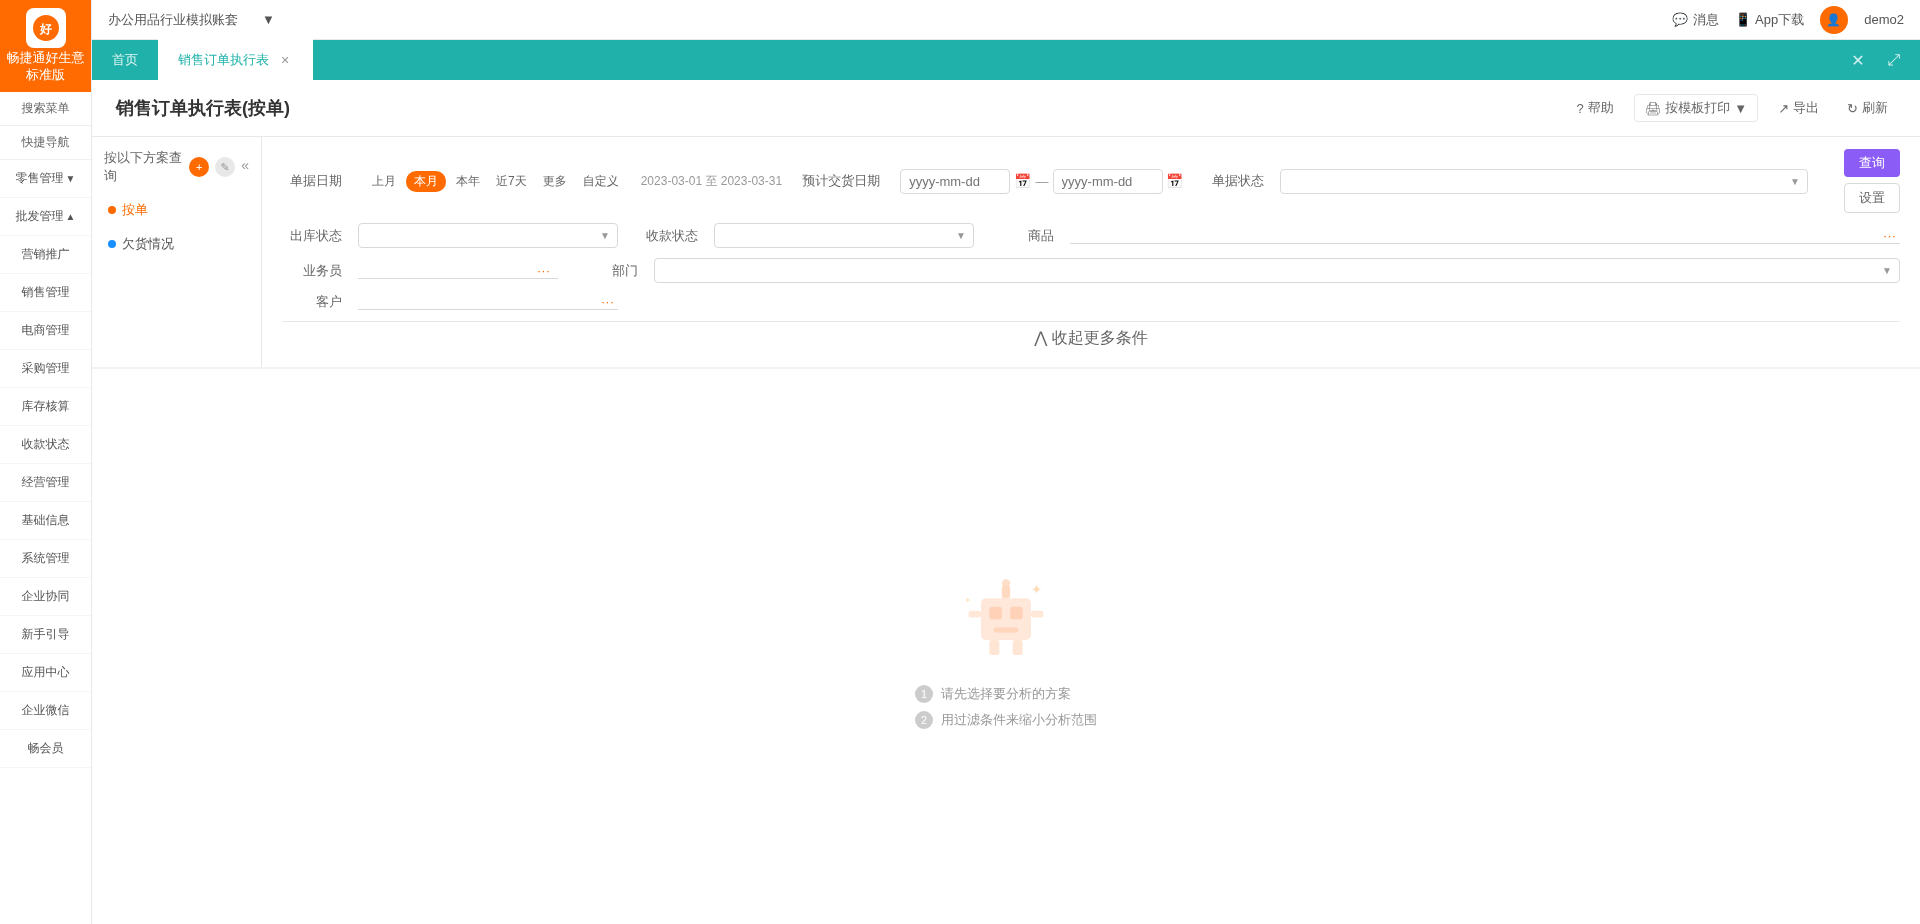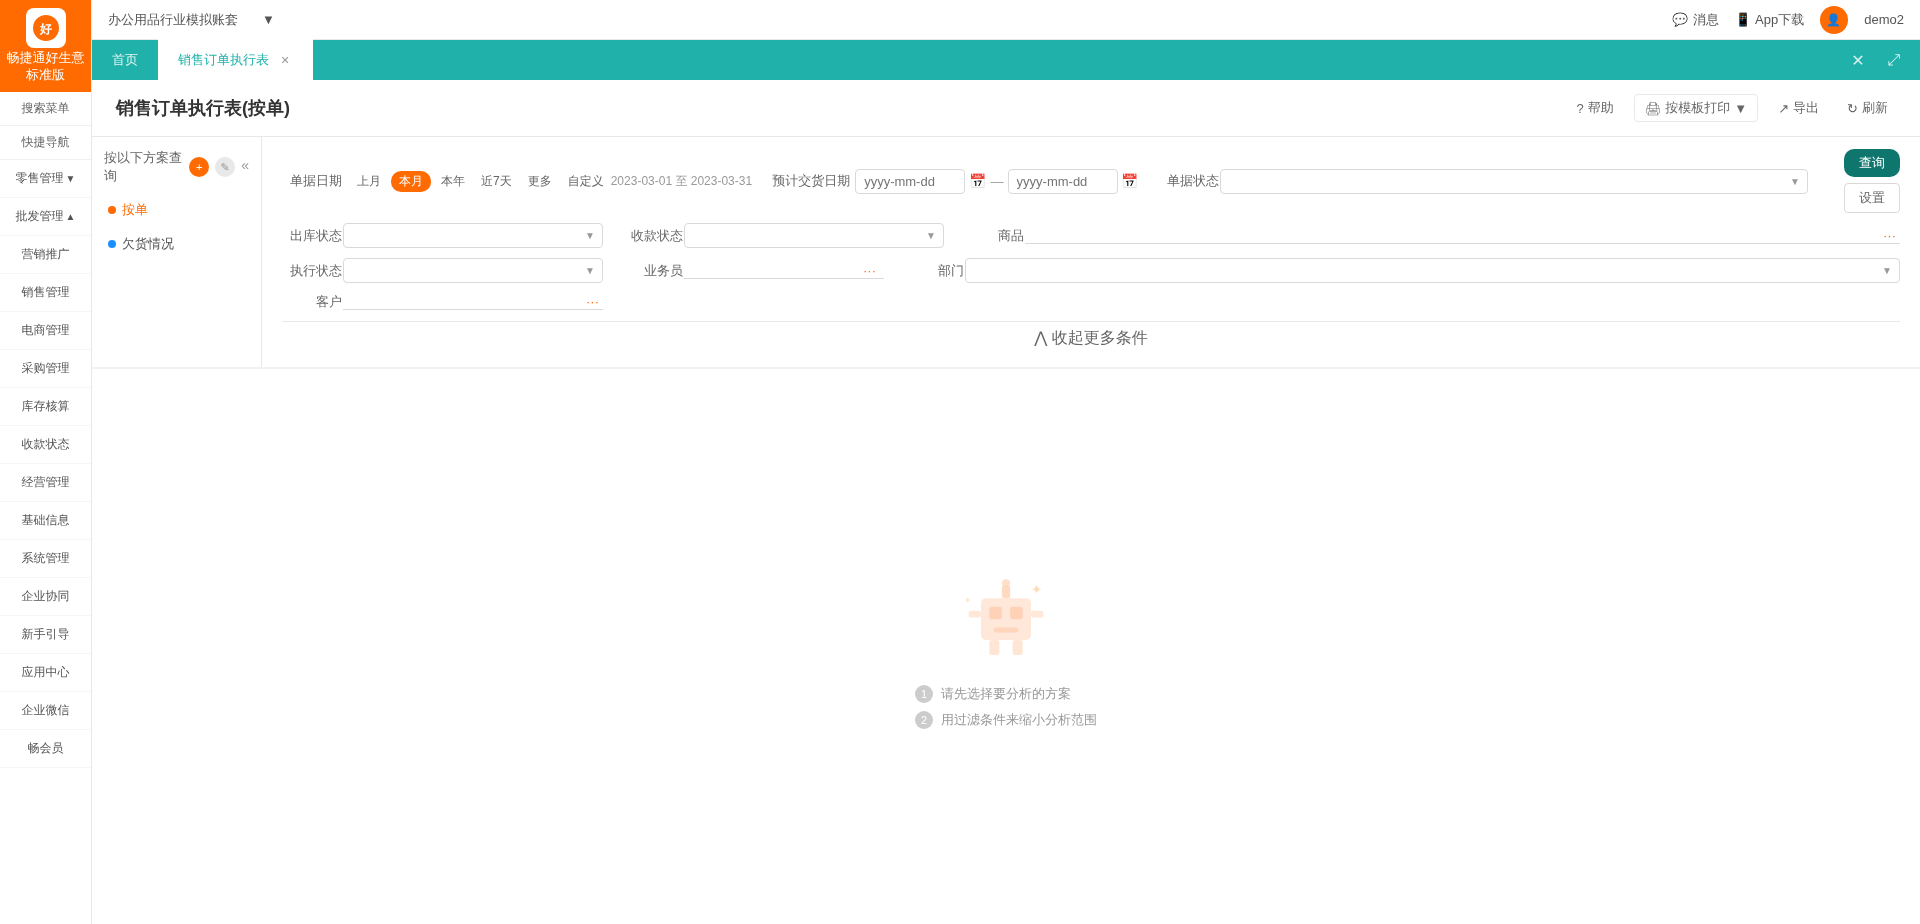--- a/index.html
+++ b/index.html
@@ -56,34 +56,34 @@
     .filter-sidebar-header .icon-circle.gray { background: #e8e8e8; color: #999; }
     .filter-sidebar-header .icon-collapse { font-size: 14px; color: #999; cursor: pointer; }
     .filter-option { padding: 8px 16px; cursor: pointer; display: flex; align-items: center; gap: 6px; font-size: 13px; color: #555; }
     .filter-option.active { color: #ff6b00; }
     .filter-option .dot { width: 8px; height: 8px; border-radius: 50%; background: #ff6b00; flex-shrink: 0; }
     .filter-option .dot.blue { background: #1890ff; }
 
     
     .filter-form { flex: 1; padding: 12px 20px; }
     .filter-row { display: flex; align-items: center; margin-bottom: 10px; gap: 20px; }
-    .filter-field { display: flex; align-items: center; gap: 1px; }
+    .filter-field { display: flex; align-items: center; gap: 16px; }
     .filter-label { color: #666; font-size: 13px; white-space: nowrap; min-width: 60px; text-align: right; }
     .filter-input { border: 1px solid #d9d9d9; border-radius: 4px; padding: 4px 8px; font-size: 13px; color: #333; background: #fff; outline: none; }
     .filter-select { border: 1px solid #d9d9d9; border-radius: 4px; padding: 4px 28px 4px 8px; font-size: 13px; color: #333; background: #fff; outline: none; appearance: none; cursor: pointer; min-width: 200px; }
     .select-wrapper { position: relative; display: inline-flex; align-items: center; }
     .select-wrapper::after { content: '▼'; position: absolute; right: 8px; font-size: 10px; color: #999; pointer-events: none; }
     .date-tabs { display: flex; gap: 4px; margin-left: 8px; }
     .date-tab { padding: 2px 6px; font-size: 12px; color: #666; cursor: pointer; border-radius: 3px; }
     .date-tab.active { background: #ff6b00; color: #fff; border-radius: 10px; padding: 2px 8px; }
     .date-input-group { display: flex; align-items: center; gap: 4px; margin-left: 4px; }
     .date-hint { font-size: 12px; color: #999; }
     .date-separator { color: #999; }
     .date-icon { color: #20b2aa; cursor: pointer; font-size: 14px; }
-    .more-btn { background: #0f766e; color: #fff; border: none; border-radius: 10px; padding: 5px 14px; font-size: 13px; cursor: pointer; white-space: nowrap; }
+    .more-btn { background: #8b5cf6; color: #fff; border: none; border-radius: 4px; padding: 5px 14px; font-size: 13px; cursor: pointer; white-space: nowrap; }
     .settings-btn { border: 1px solid #d9d9d9; background: #fff; color: #666; border-radius: 4px; padding: 5px 14px; font-size: 13px; cursor: pointer; white-space: nowrap; }
     .dotdotdot { color: #ff6b00; cursor: pointer; font-size: 13px; }
     .search-btns { display: flex; flex-direction: column; gap: 6px; margin-left: 16px; }
 
     
     .collapse-bar { background: #fff; border-top: 1px solid #e8e8e8; text-align: center; padding: 6px; cursor: pointer; color: #666; font-size: 16px; }
 
     
     .empty-state { flex: 1; display: flex; flex-direction: column; align-items: center; justify-content: center; background: #fff; margin-top: 2px; }
     .empty-icon { width: 100px; height: 100px; margin-bottom: 20px; opacity: 0.6; }
@@ -273,26 +273,20 @@
           <div class="filter-field" style="flex:1;">
             <span class="filter-label">商品</span>
             <div style="flex:1;border-bottom:1px solid #d9d9d9;min-width:200px;display:flex;align-items:center;justify-content:flex-end;padding-right:4px;">
               <span class="dotdotdot">···</span>
             </div>
           </div>
         </div>
 
         <div class="filter-row">
           <div class="filter-field">
-            <span class="filter-label">执行状态</span>
-            <div class="select-wrapper">
-              <select class="filter-select" style="min-width:260px;"></select>
-            </div>
-          </div>
-          <div class="filter-field">
             <span class="filter-label">业务员</span>
             <div style="flex:1;border-bottom:1px solid #d9d9d9;min-width:200px;display:flex;align-items:center;justify-content:flex-end;padding:0 8px 0 0;">
               <span class="dotdotdot">···</span>
             </div>
           </div>
           <div class="filter-field" style="flex:1;">
             <span class="filter-label">部门</span>
             <div class="select-wrapper" style="flex:1;">
               <select class="filter-select" style="width:100%;min-width:160px;"></select>
             </div>

